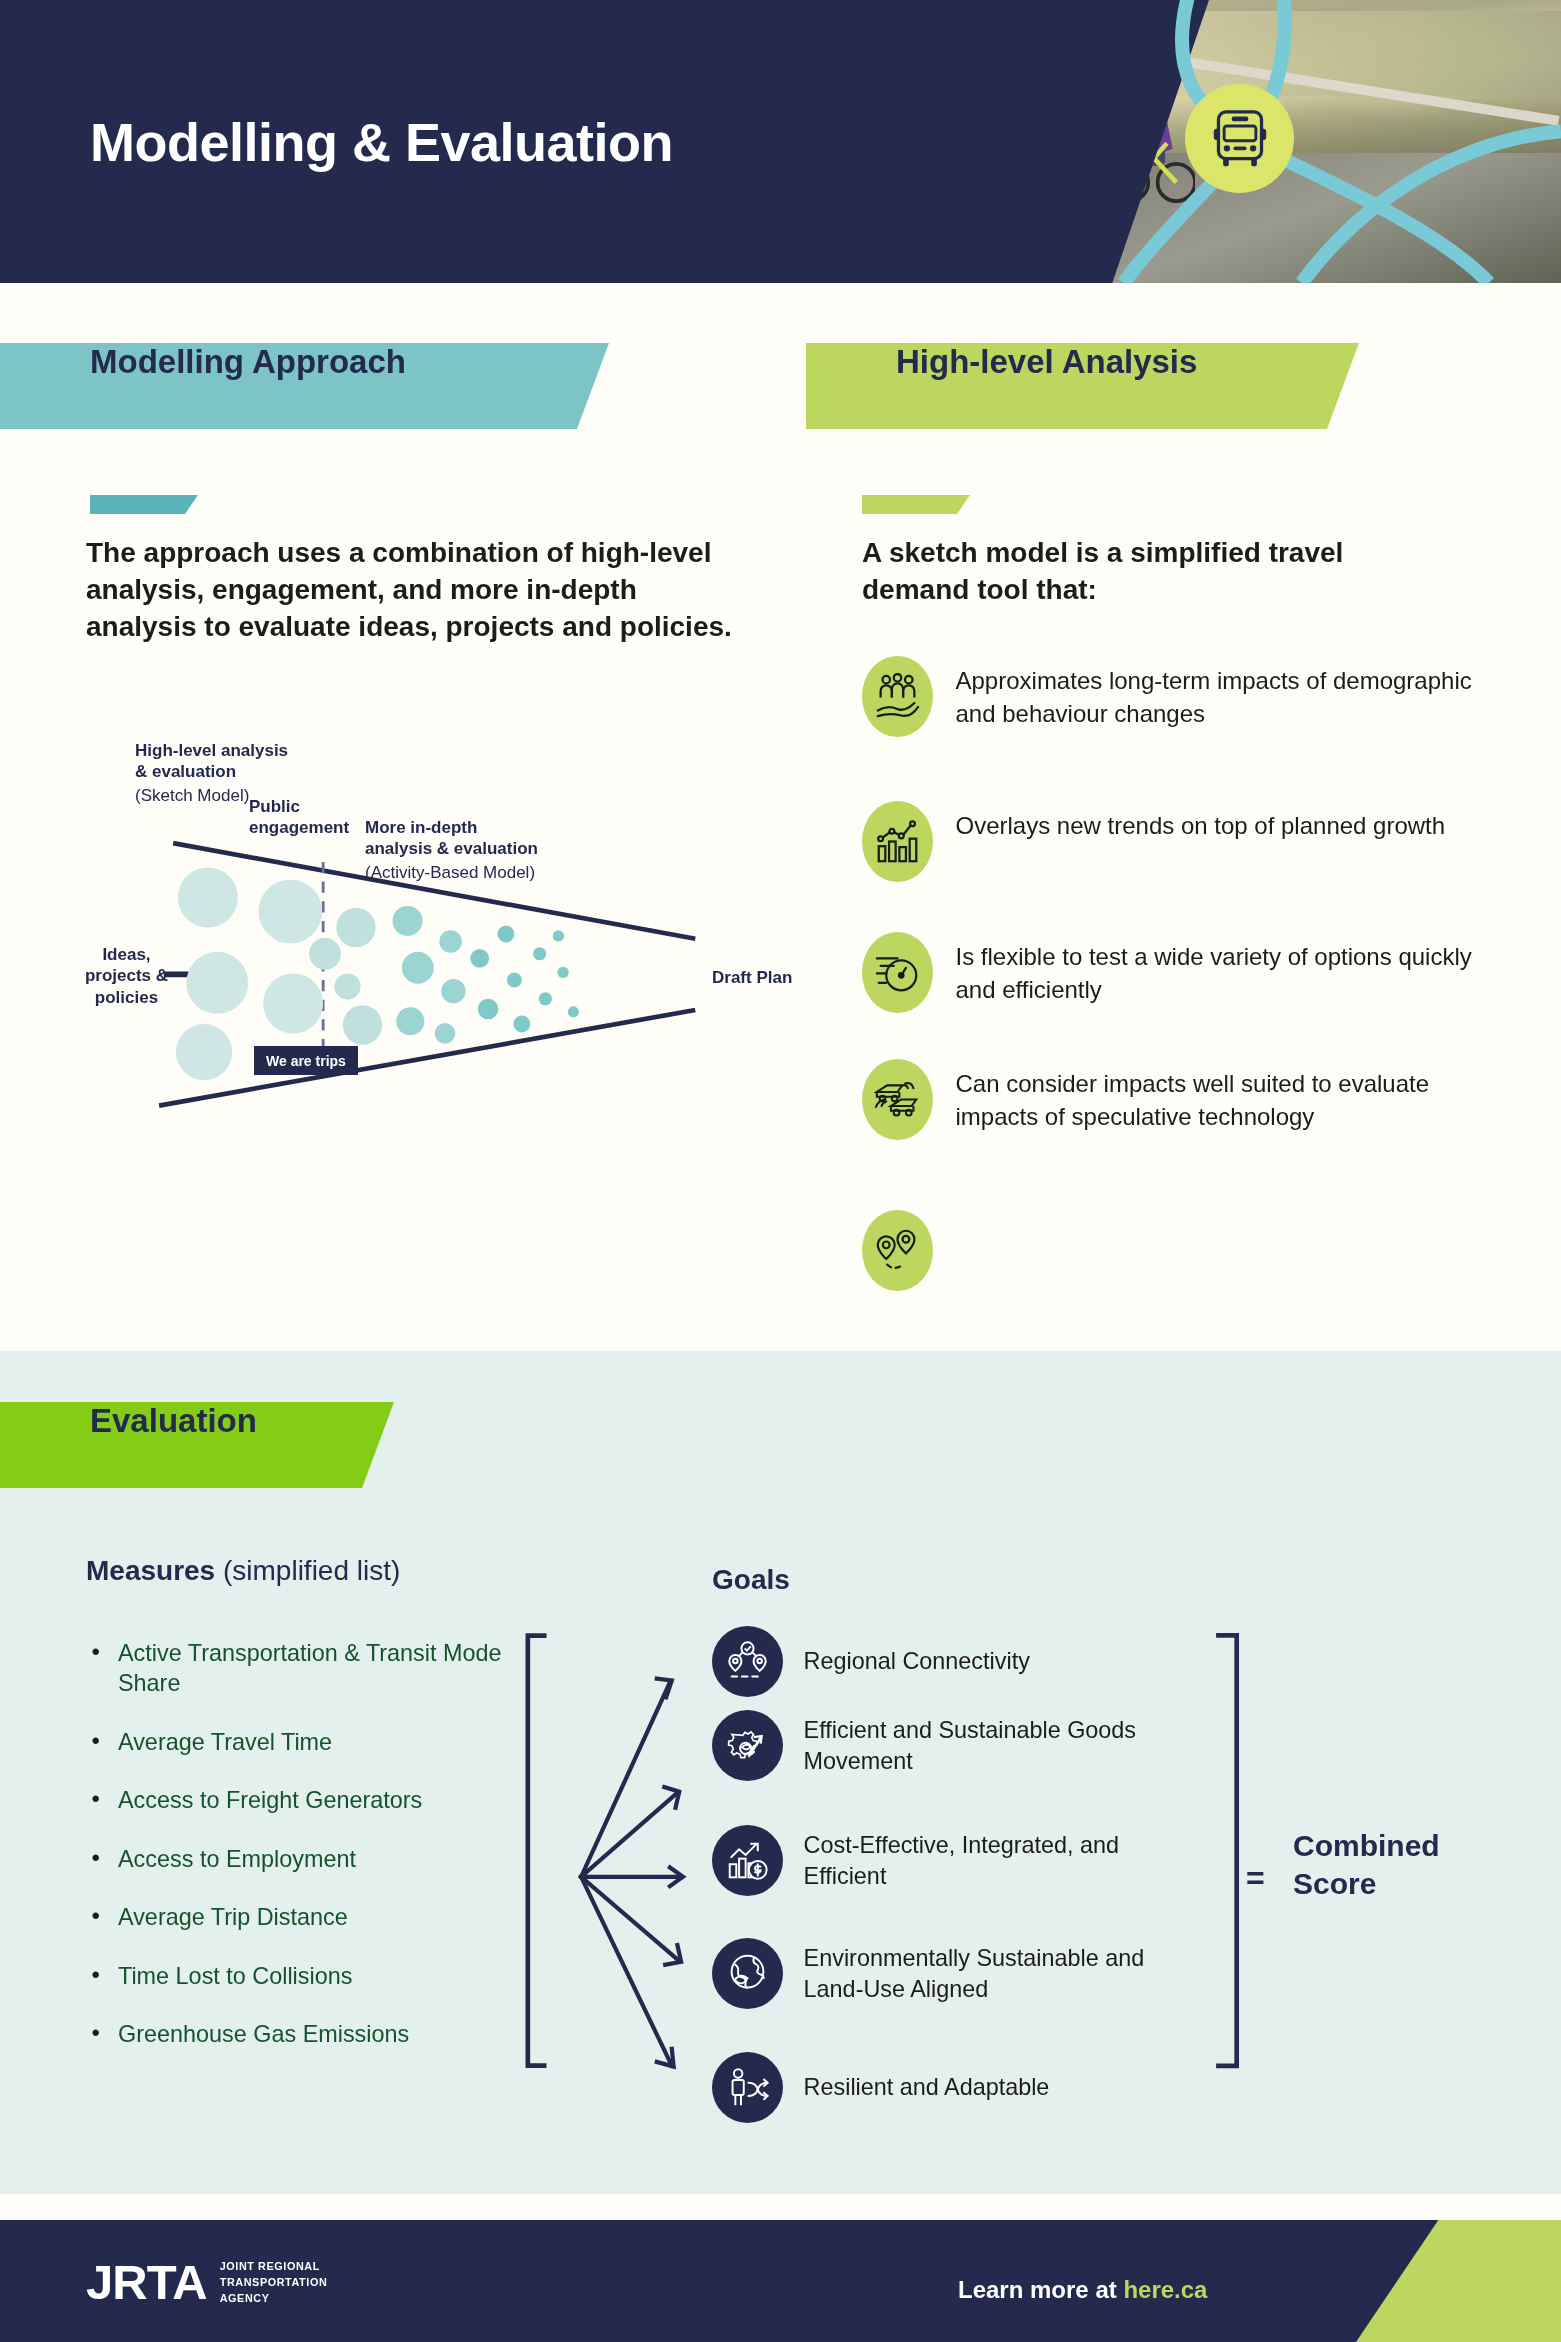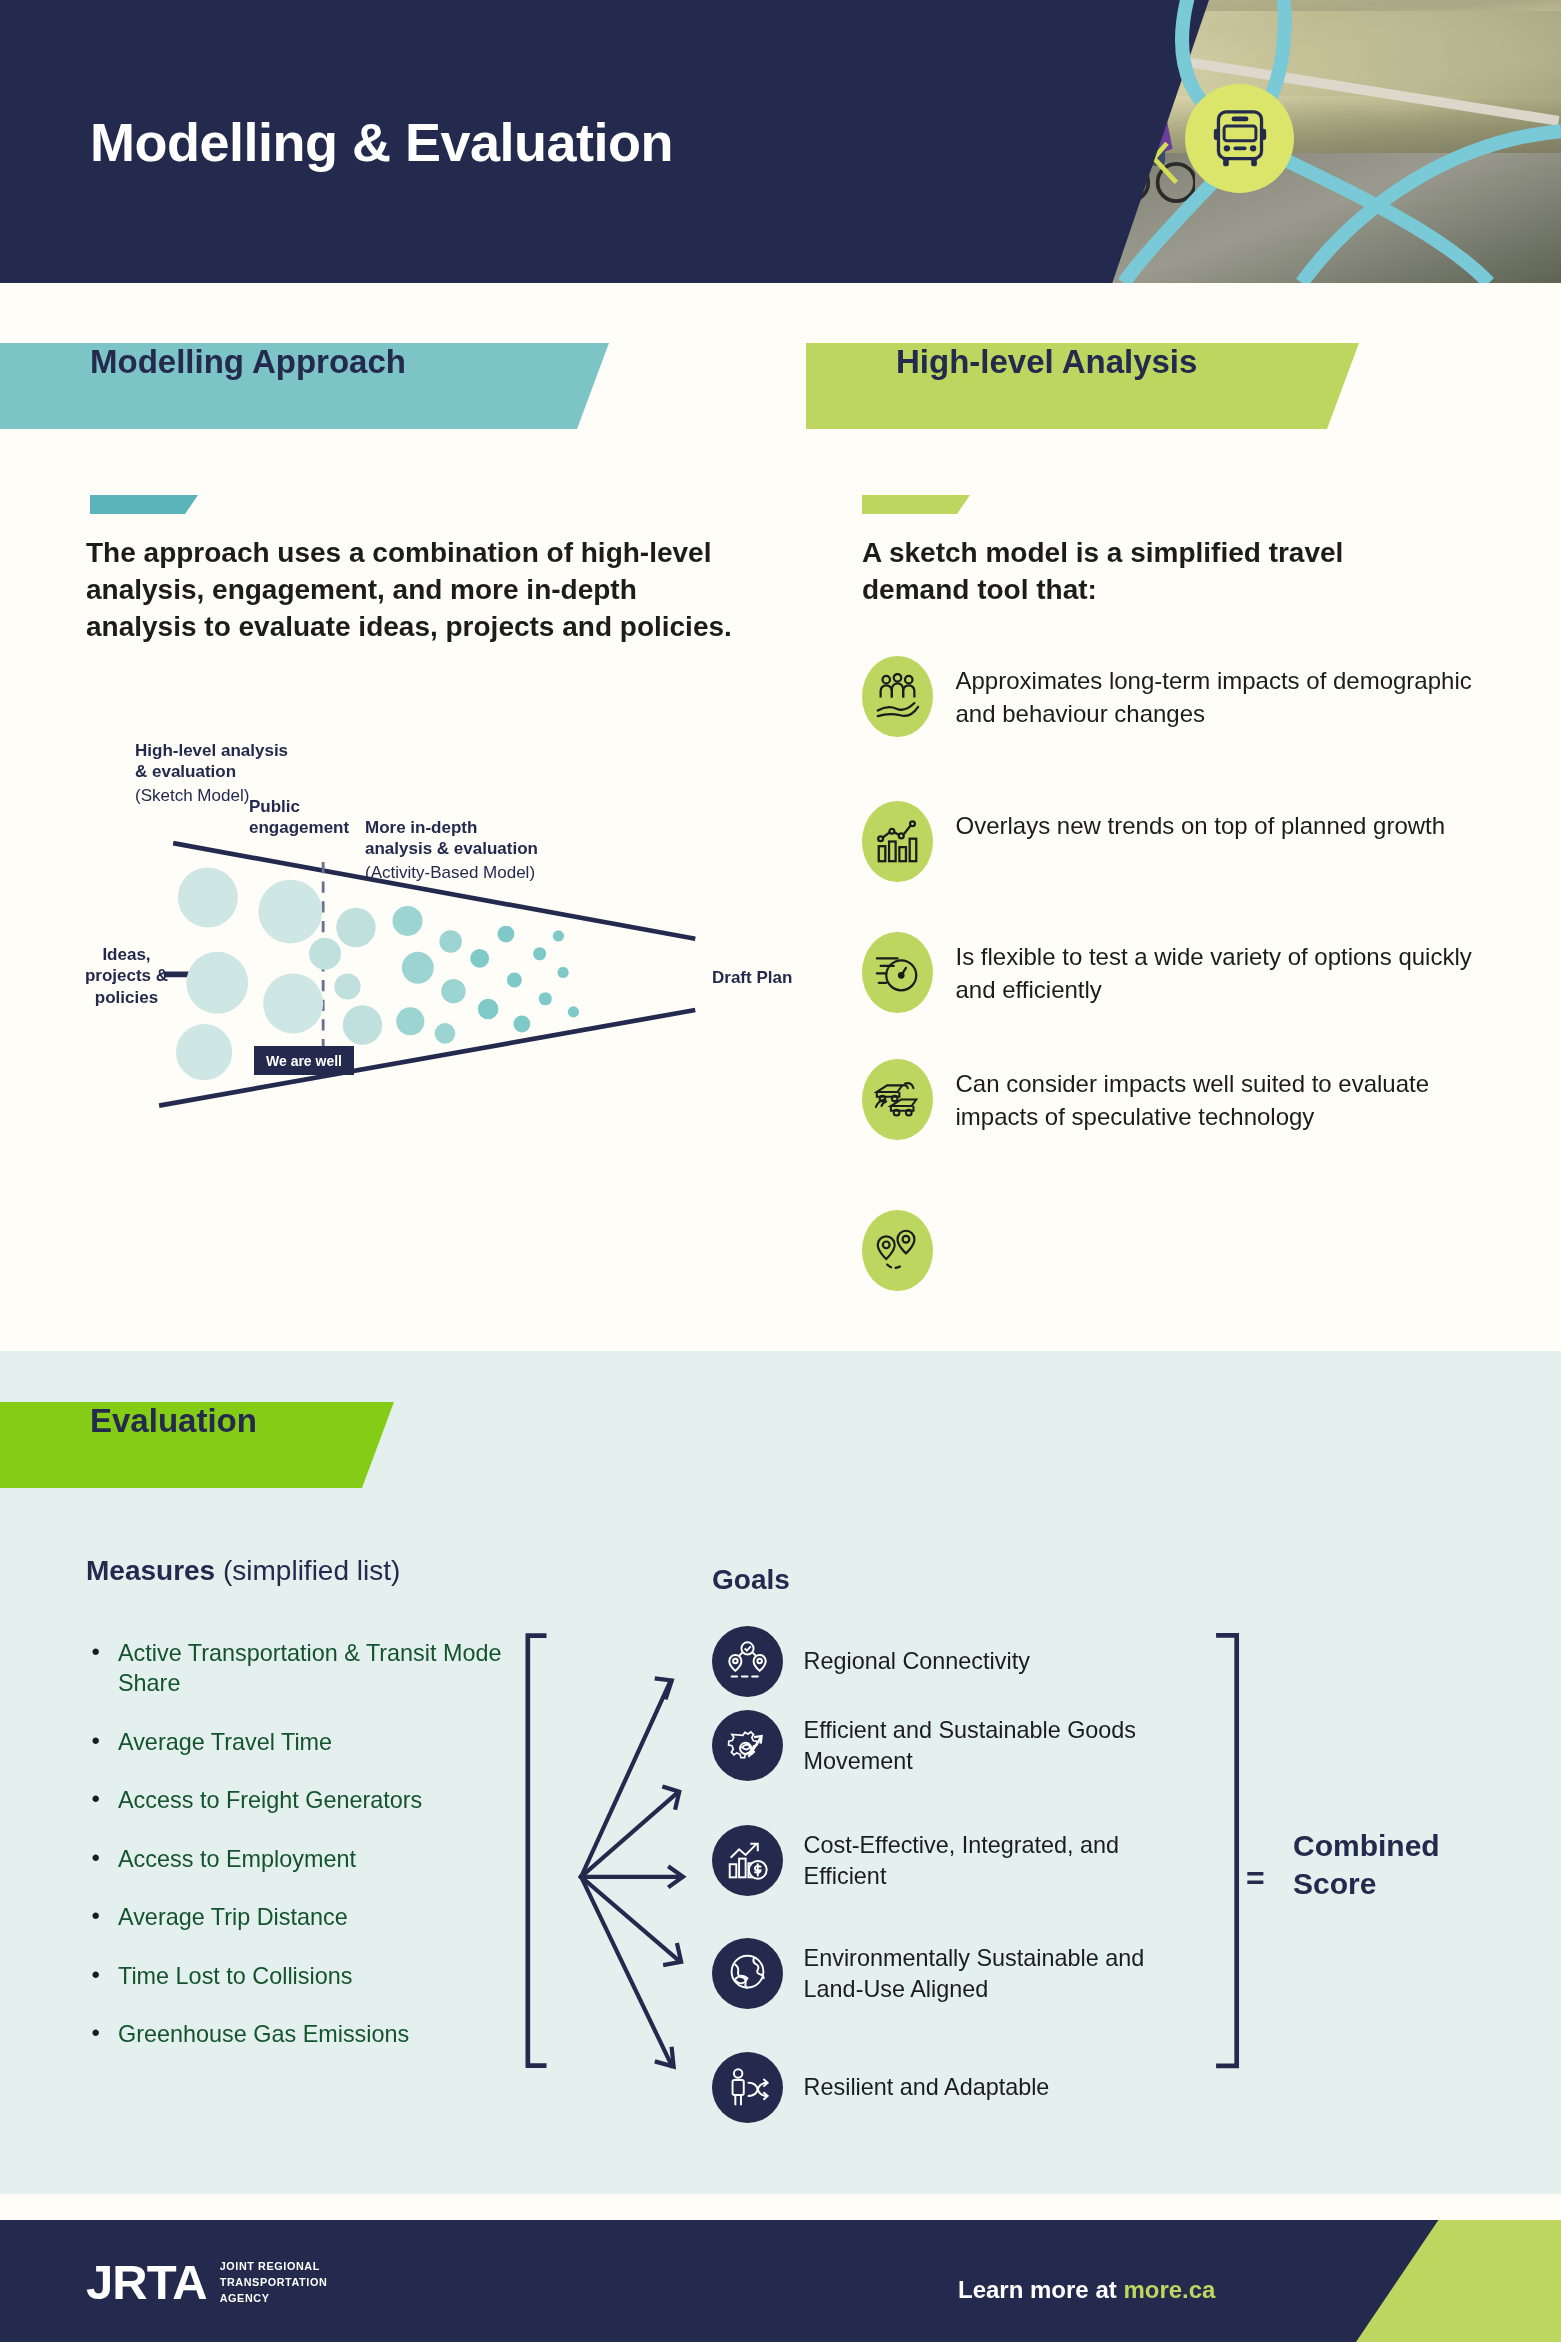--- a/index.html
+++ b/index.html
@@ -267,21 +267,21 @@
     </g>
   </svg>
 
   <div class="fn-label fn-b" style="left:79px;top:0;">High-level analysis<br>&amp; evaluation</div>
   <div class="fn-label fn-n" style="left:79px;top:45px;">(Sketch Model)</div>
   <div class="fn-label fn-b" style="left:193px;top:56px;">Public<br>engagement</div>
   <div class="fn-label fn-b" style="left:309px;top:77px;">More in-depth<br>analysis &amp; evaluation</div>
   <div class="fn-label fn-n" style="left:309px;top:122px;">(Activity-Based Model)</div>
   <div class="fn-label fn-b" style="left:19px;top:204px;text-align:center;width:103px;">Ideas,<br>projects &amp;<br>policies</div>
   <div class="fn-label fn-b" style="left:656px;top:227px;">Draft Plan</div>
-  <div id="fn-we-are-here" style="left:198px;top:306px;">We are well</div>
+  <div id="fn-we-are-here" style="left:198px;top:306px;">We are trips</div>
 </div>
 
 <div class="sec-bar" id="bar-analysis">
   <span>High-level Analysis</span>
 </div>
 <div class="tick" id="tick-analysis"></div>
 <div class="lead" id="lead-analysis">A sketch model is a simplified travel demand tool that:</div>
 
 <div class="hl-item" style="left:862px;top:656px;width:656px;">
   <div class="hl-ico">
@@ -489,16 +489,16 @@
 <div id="combined-eq">=</div>
 <div id="combined-score">Combined<br>Score</div>
 
 <div id="footer">
   <div id="footer-green"></div>
   <div id="footer-logo">
     <div id="jrta-word">JRTA</div>
     <div id="jrta-sub">JOINT REGIONAL<br>TRANSPORTATION<br>AGENCY</div>
   </div>
   <div id="footer-learn">
-    <span>Learn more at </span><b>more.ca</b>
+    <span>Learn more at </span><b>here.ca</b>
   </div>
 </div>
 
 
 </body></html>

